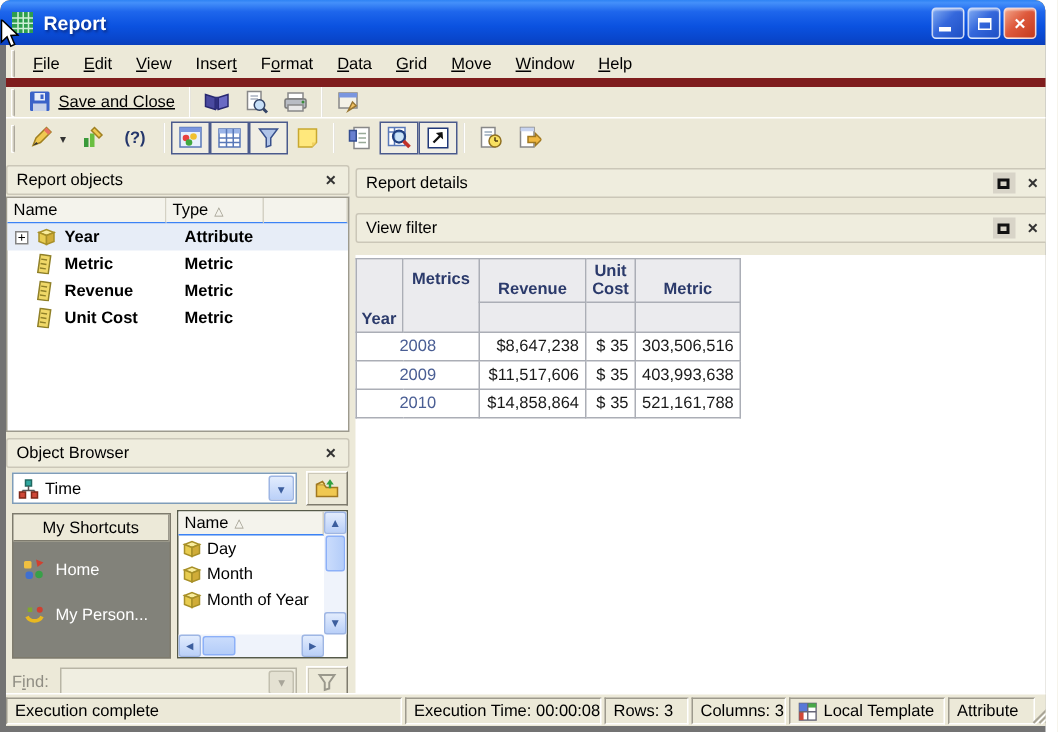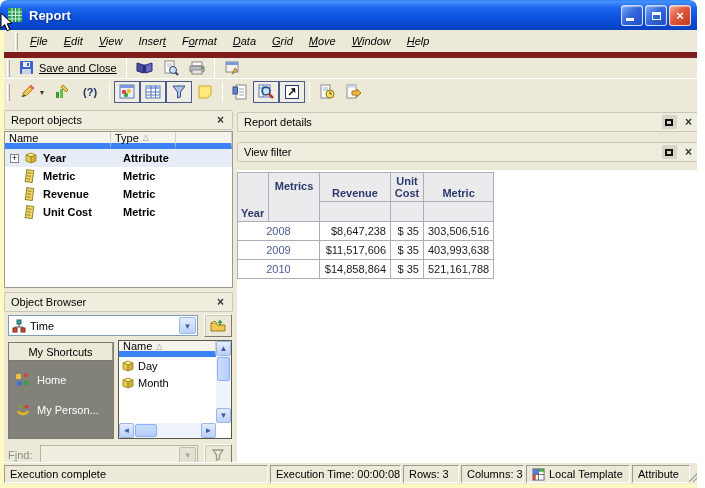--- a/index.html
+++ b/index.html
@@ -1,17 +1,17 @@
 <!DOCTYPE html>
 <html><head>
 <meta charset="utf-8">
 <style>
 * { margin:0; padding:0; box-sizing:border-box; }
 body { background:#ffffff; font-family:"Liberation Sans", sans-serif; }
-.window { position:relative; width:697px; height:488px; background:#fef9c3;
+.window { position:relative; width:697px; height:488px; background:#737373;
   border-radius:7px 7px 0 0; overflow:hidden; font-size:11px; color:#000; }
 
 
 .titlebar { position:absolute; left:0; top:0; right:0; height:30px; border-radius:7px 7px 0 0;
   background:linear-gradient(180deg,#2E83F4 0%,#4490FA 6%,#1E66EC 26%,#0B52E0 58%,#0946CC 86%,#0A3FBC 100%);
   display:flex; align-items:center; padding-left:7px; }
 .title-text { color:#fff; font-weight:bold; font-size:13px; margin-left:6px; text-shadow:1px 1px 2px #0A2A80; }
 .win-controls { position:absolute; right:6px; top:5px; display:flex; gap:2px; }
 .win-btn { width:22px; height:21px; border-radius:3px; border:1px solid rgba(255,255,255,.75);
   background:linear-gradient(135deg,#7FAAF2 0%,#3568DC 45%,#1E4FC4 100%);
@@ -19,21 +19,21 @@
   box-shadow:inset 0 1px 1px rgba(255,255,255,.5); }
 .win-btn.close { background:linear-gradient(135deg,#F2A488 0%,#DE593C 45%,#C23A1E 100%);
   color:#fff; font-weight:bold; font-size:13px; }
 .glyph-min { position:absolute; left:4px; bottom:4px; width:8px; height:3px; background:#fff; }
 .glyph-max { width:9px; height:8px; border:1px solid #fff; border-top:3px solid #fff; }
 
 
 .client { position:absolute; left:4px; top:30px; width:697px; height:454px; background:#ECE9D8; overflow:hidden; }
 
 
-.menubar { position:absolute; left:0; top:0; width:100%; height:22px; display:flex; align-items:center; padding-left:10px;font-style:italic; }
+.menubar { position:absolute; left:0; top:0; width:100%; height:22px; display:flex; align-items:flex-end; padding-left:2px; }
 .menu-item { padding:3px 8px; cursor:default; }
 .menu-item u { text-decoration:underline; }
 
 
 .toolbar { position:absolute; left:0; width:100%; display:flex; align-items:center; padding-left:2px; }
 #toolbar-main { top:22px; height:26px; border-top:6px solid #7f1d1d;text-decoration:underline; }
 #toolbar-secondary { top:48px; height:27px; border-top:1px solid #FFFFFF; }
 .grip { width:3px; height:19px; background:#E8E5D8; border:1px solid #fff; border-right-color:#ACA89C; border-radius:2px; margin:0 4px 0 1px; }
 .sep { width:1px; height:20px; background:#B2AE9E; border-right:1px solid #fff; margin:0 4px; }
 .tbtn { display:flex; align-items:center; gap:4px; padding:2px 4px; border:1px solid transparent; }
@@ -50,21 +50,21 @@
   display:flex; align-items:center; padding:0 6px; }
 .panel-title { flex:1; }
 .panel-x { font-weight:bold; font-size:12px; color:#333; padding:0 2px; cursor:default; }
 .panel-maxbox { width:15px; height:14px; background:#D8D4C8; display:flex; align-items:center; justify-content:center; margin-right:6px; }
 .panel-maxbox .box { width:8px; height:7px; border:2px solid #111; }
 
 
 .report-objects { position:absolute; left:0; top:5px; width:229px; height:178px;border-radius:9px; }
 .ro-body { position:absolute; left:0; top:21px; right:0; bottom:0; background:#fff; border:1px solid #9D9A8D; }
 .col-header { display:flex; height:17px; }
-.col-cell { background:#F4F3EC; border-right:1px solid #D4D1C4; border-bottom:6px solid #3b82f6; padding:2px 4px; display:flex; align-items:center; gap:4px; }
+.col-cell { background:#F4F3EC; border-right:1px solid #D4D1C4; border-bottom:1px solid #3b82f6; padding:2px 4px; display:flex; align-items:center; gap:4px; }
 .sort-tri { color:#9A9788; font-size:8px; }
 .tree-row { display:flex; align-items:center; height:18px; font-weight:bold; position:relative; }
 .tree-row.selected { background:#E7EDF7; }
 .expand-box { position:absolute; left:5px; width:9px; height:9px; border:1px solid #848484; background:#fff;
   font-size:9px; line-height:7px; text-align:center; font-weight:normal; }
 .tree-icon { position:absolute; left:19px; }
 .tree-name { position:absolute; left:38px; }
 .tree-type { position:absolute; left:118px; }
 
 
@@ -450,20 +450,28 @@
                 </svg>
               <span>Day</span>
             </div>
             <div class="list-row">
               <svg width="14" height="14" viewBox="0 0 14 14">
                   <polygon points="2,4 7,2 12,4 7,6" fill="#F8EC9C" stroke="#A89028"></polygon>
                   <polygon points="2,4 7,6 7,12 2,10" fill="#E8CC50" stroke="#A89028"></polygon>
                   <polygon points="12,4 7,6 7,12 12,10" fill="#D0AC38" stroke="#A89028"></polygon>
                 </svg>
               <span>Month</span>
+            </div>
+            <div class="list-row">
+              <svg width="14" height="14" viewBox="0 0 14 14">
+                  <polygon points="2,4 7,2 12,4 7,6" fill="#F8EC9C" stroke="#A89028"></polygon>
+                  <polygon points="2,4 7,6 7,12 2,10" fill="#E8CC50" stroke="#A89028"></polygon>
+                  <polygon points="12,4 7,6 7,12 12,10" fill="#D0AC38" stroke="#A89028"></polygon>
+                </svg>
+              <span>Month of Year</span>
             </div>
           </div>
           <div class="vscroll">
             <div class="scroll-btn">▲</div>
             <div class="vthumb"></div>
             <div style="flex:1"></div>
             <div class="scroll-btn">▼</div>
           </div>
           <div class="hscroll">
             <div class="scroll-btn">◄</div>

